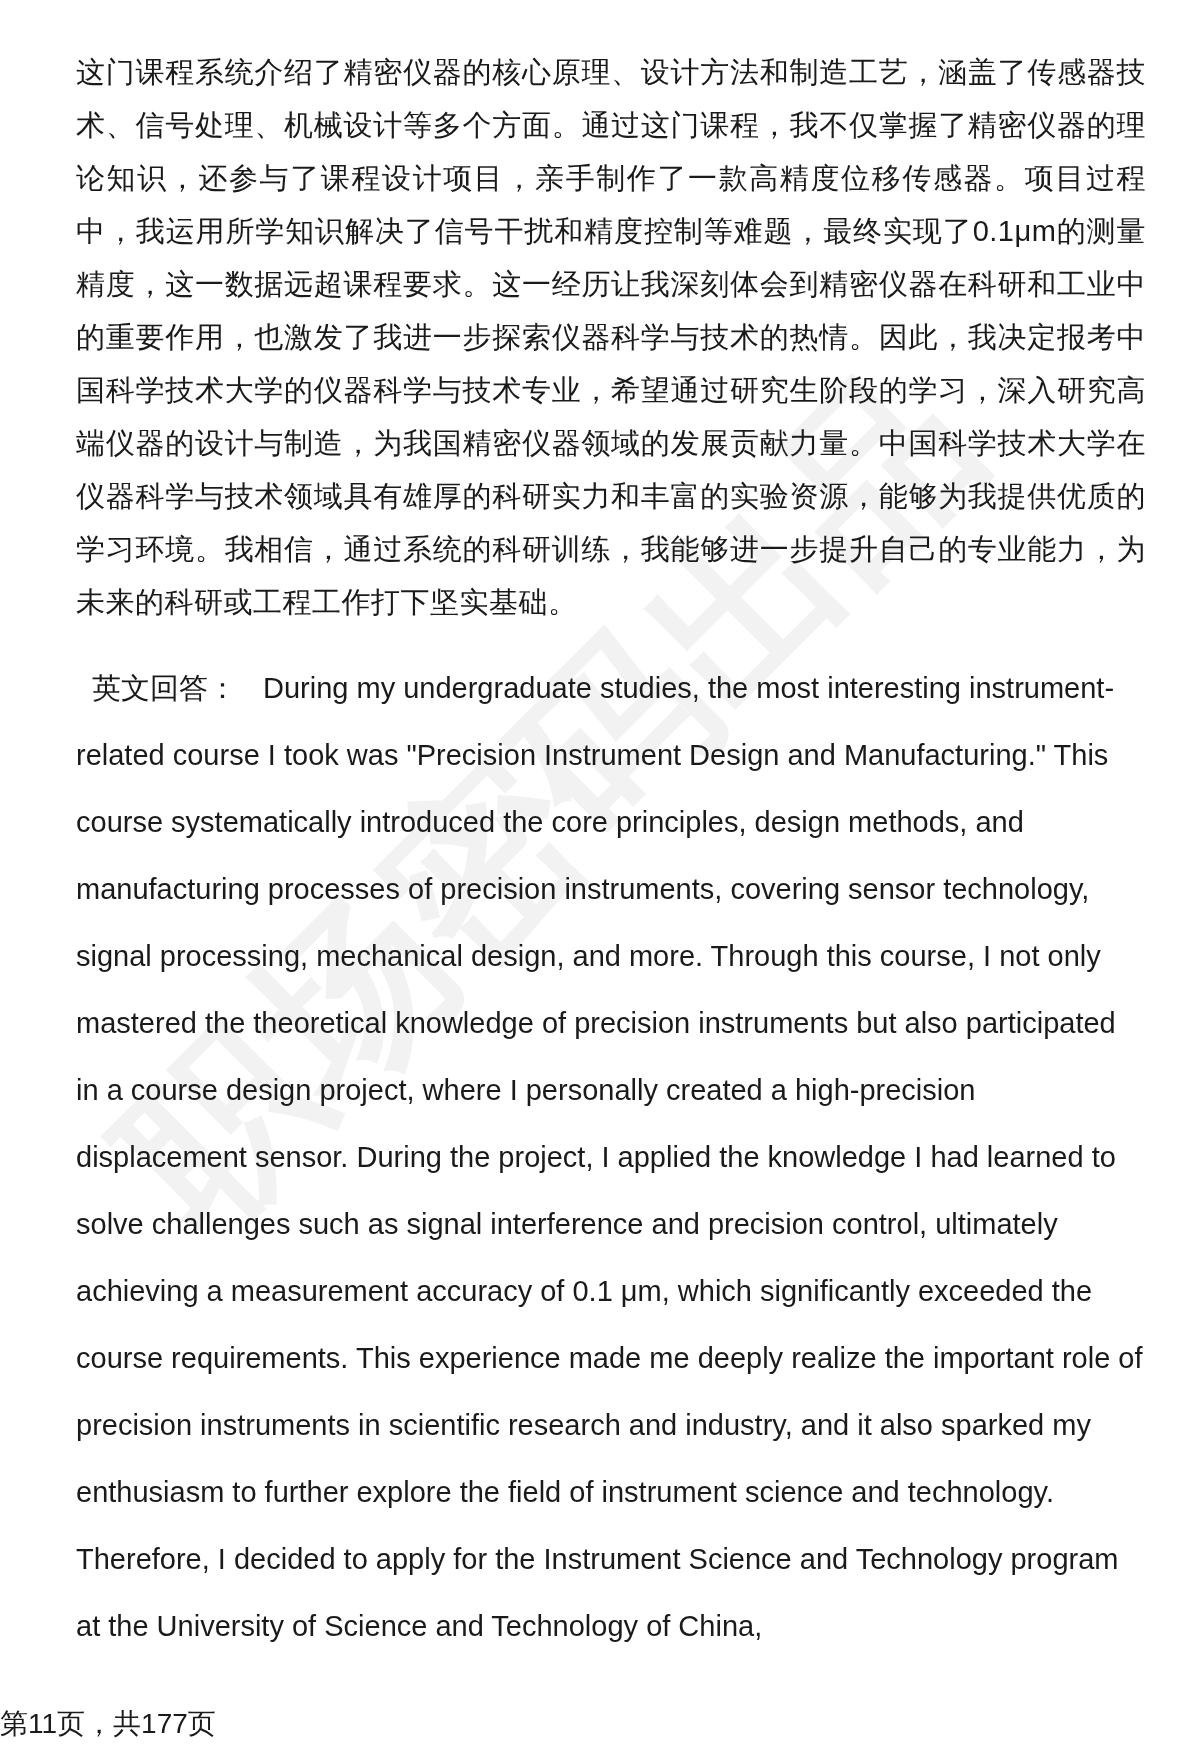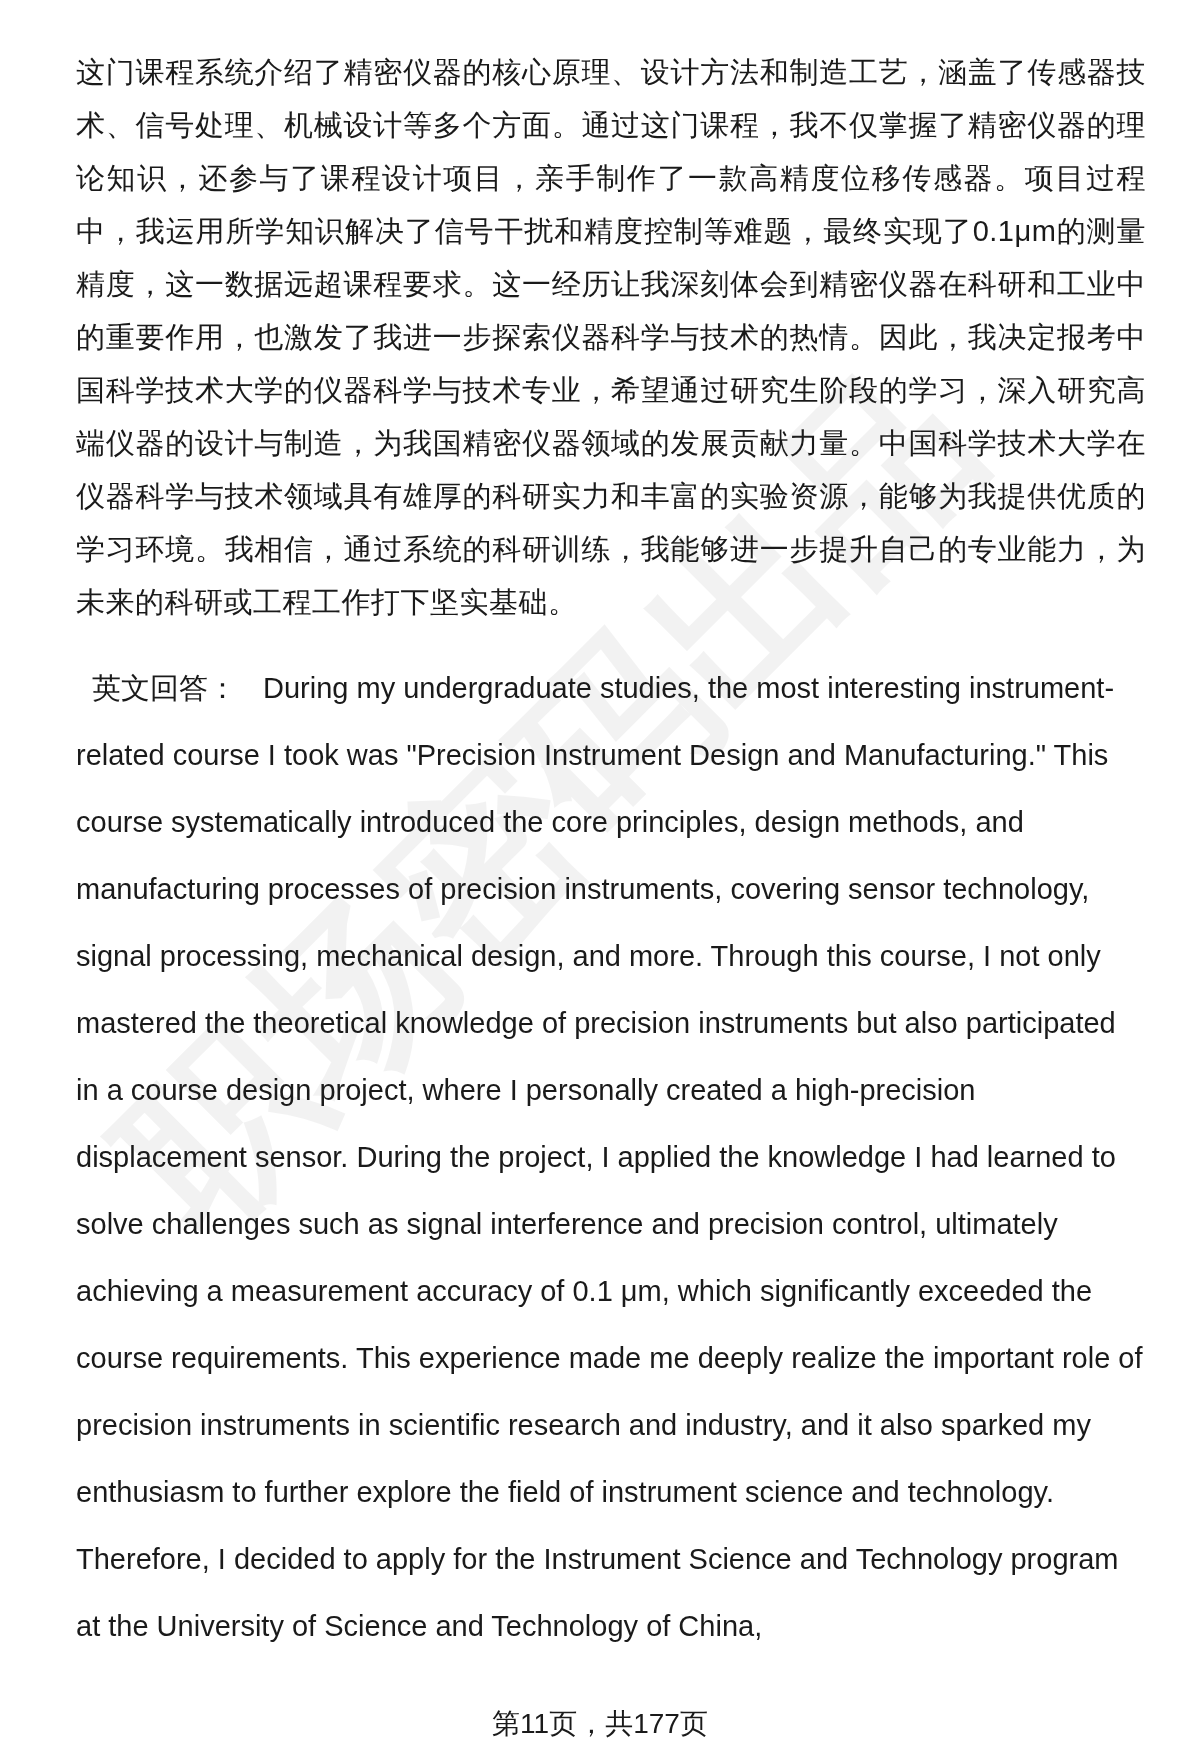--- a/index.html
+++ b/index.html
@@ -56,21 +56,21 @@
   }
   .en-label {
     margin-right: 26px;
     margin-left: 16px;
   }
   .footer {
     position: absolute;
     left: 0;
     right: 0;
     bottom: 12px;
-    text-align: center;
+    text-align: left;
     font-size: 28px;
     color: #1a1a1a;
     z-index: 2;
   }
 </style>
 </head>
 <body>
 
 <div class="page">
 

